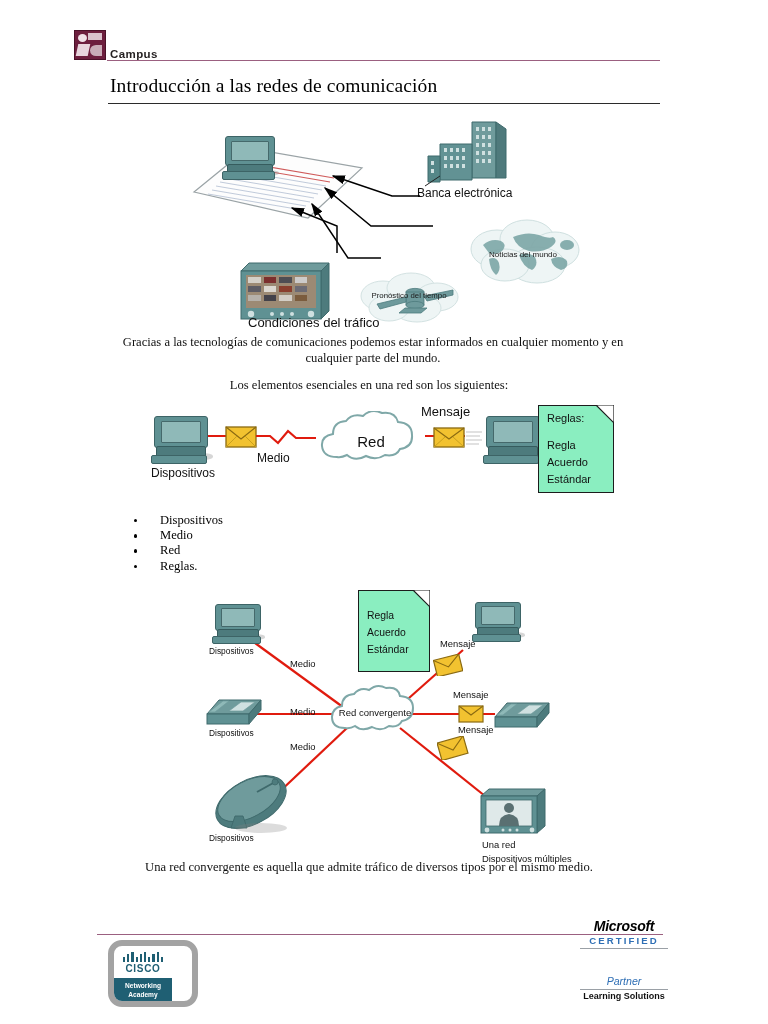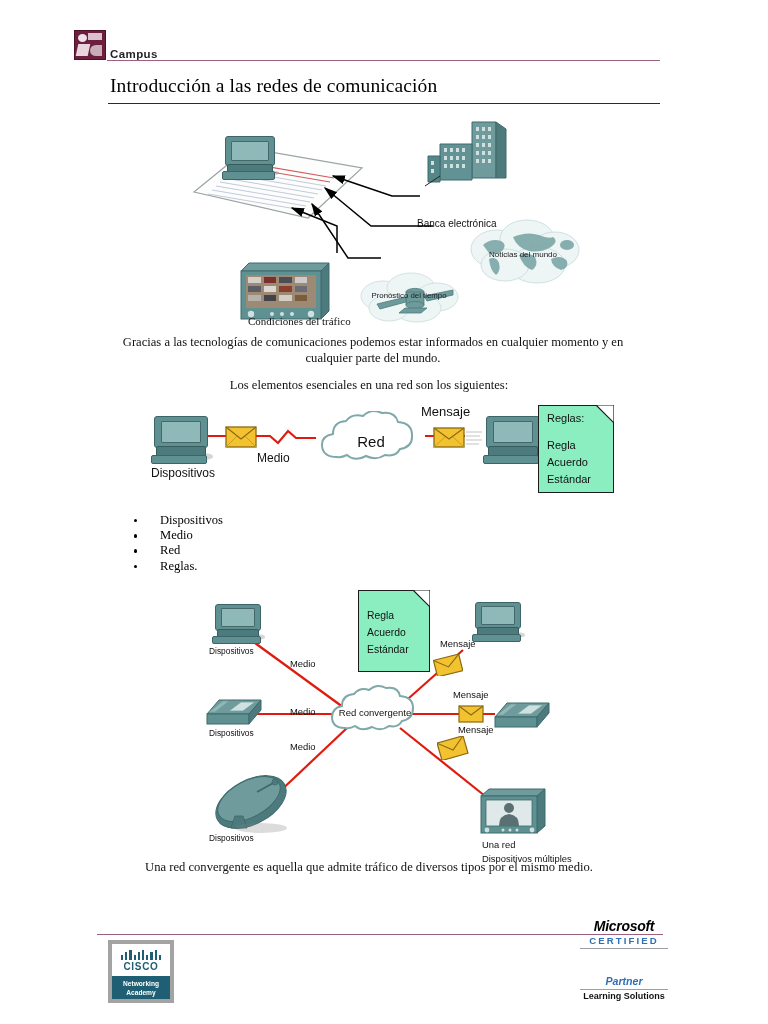--- a/index.html
+++ b/index.html
@@ -205,23 +205,24 @@
     position: absolute;
     left: 97px; top: 934px;
     width: 566px; height: 1px;
     background: #9b6080;
   }
   .cisco-logo {
     position: absolute;
     left: 108px; top: 940px;
     width: 58px; height: 55px;
     background: #ffffff;
-    border: 4px solid #a3a3a3;
-    border-radius: 0;
+    border: 6px solid #a3a3a3;
+    border-radius: 14px;
     overflow: hidden;
+    padding-left: 20px;
   }
   .cisco-bars {
     position: absolute;
     left: 9px; top: 6px;
     width: 40px; height: 10px;
     display: flex;
     align-items: flex-end;
     justify-content: space-between;
   }
   .cisco-bars i {
@@ -273,21 +274,21 @@
   }
   .ms-1 {
     font-size: 14px; font-weight: bold; font-style: italic;
     letter-spacing: -0.3px; color: #000;
   }
   .ms-2 {
     font-size: 9.6px; font-weight: bold; letter-spacing: 2.1px;
     color: #2f6fb5; margin-top: 1px;
   }
   .ms-rule { width: 88px; height: 1px; background: #9aa0a6; margin: 2px 0 1px; }
-  .ms-3 { font-size: 10.6px; font-style: italic; font-weight: bold; color: #2f6fb5; margin-top: 26px; }
+  .ms-3 { font-size: 10.6px; font-style: italic; font-weight: normal; color: #2f6fb5; margin-top: 26px; }
   .ms-rule2 { width: 88px; height: 1px; background: #9aa0a6; margin: 2px 0 1px; }
   .ms-4 { font-size: 9px; font-weight: bold; color: #111; }
 </style>
 </head>
 <body>
 
 <div class="page-header">
   <div class="hdr-logo">
     <div class="lg-a"></div>
       <div class="lg-b"></div>
@@ -357,21 +358,21 @@
         <rect x="62" y="33" width="3" height="4"></rect>
       <rect x="68" y="33" width="3" height="4"></rect>
       <rect x="56" y="41" width="3" height="4"></rect>
         <rect x="62" y="41" width="3" height="4"></rect>
       <rect x="68" y="41" width="3" height="4"></rect>
       <rect x="11" y="43" width="3" height="4"></rect>
         <rect x="11" y="51" width="3" height="4"></rect>
     </g>
     <line x1="20" y1="58" x2="5" y2="68" stroke="#222" stroke-width="1"></line>
   </svg>
-  <div class="dlabel" style="left:232px;top:68px;font-size:10px;margin-top:32px;">Banca electrónica</div>
+  <div class="dlabel" style="left:232px;top:68px;font-size:12px;">Banca electrónica</div>
 
   <svg class="cloud-svg" style="left:280px;top:97px;" width="118" height="80">
     <g fill="#eef5f5" stroke="#cfe0e0" stroke-width="1">
       <ellipse cx="32" cy="34" rx="26" ry="19"></ellipse>
       <ellipse cx="62" cy="24" rx="27" ry="19"></ellipse>
       <ellipse cx="90" cy="35" rx="24" ry="18"></ellipse>
       <ellipse cx="72" cy="50" rx="28" ry="18"></ellipse>
       <ellipse cx="40" cy="50" rx="24" ry="16"></ellipse>
     </g>
     <g fill="#7fa8a8" opacity="0.92">
@@ -424,21 +425,21 @@
       <rect x="60" y="40" width="12" height="6" fill="#7a5a3b"></rect>
     </g>
     <g fill="#cfe0e0">
         <circle cx="16" cy="59" r="3.2"></circle>
         <circle cx="37" cy="59" r="2"></circle>
       <circle cx="47" cy="59" r="2"></circle>
         <circle cx="57" cy="59" r="2"></circle>
         <circle cx="76" cy="59" r="3.2"></circle>
       </g>
   </svg>
-  <div class="dlabel" style="left:63px;top:197px;font-size:11px;font-family:Liberation Serif, serif;">Condiciones del tráfico</div>
+  <div class="dlabel" style="left:63px;top:197px;font-size:13px;">Condiciones del tráfico</div>
 
   <svg style="position:absolute;left:0;top:0;" width="400" height="215">
     <defs>
       <marker id="ah" markerWidth="9" markerHeight="9" refX="8" refY="3" orient="auto">
         <polygon points="0,0 9,3 0,6" fill="#000"></polygon>
       </marker>
     </defs>
     <g stroke="#000" stroke-width="1.5" fill="none" marker-end="url(#ah)">
       <path d="M235,78 L207,78 L148,58"></path>
       <path d="M248,108 L186,108 L140,70"></path>

